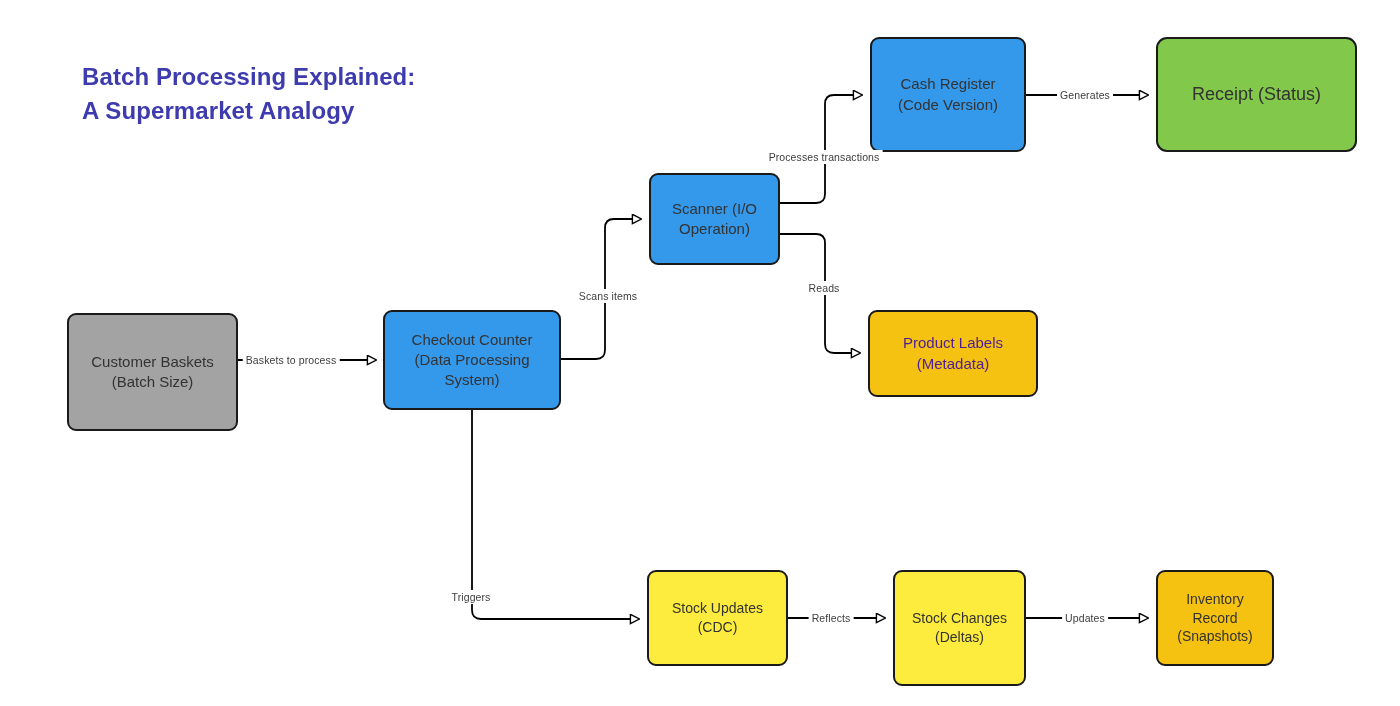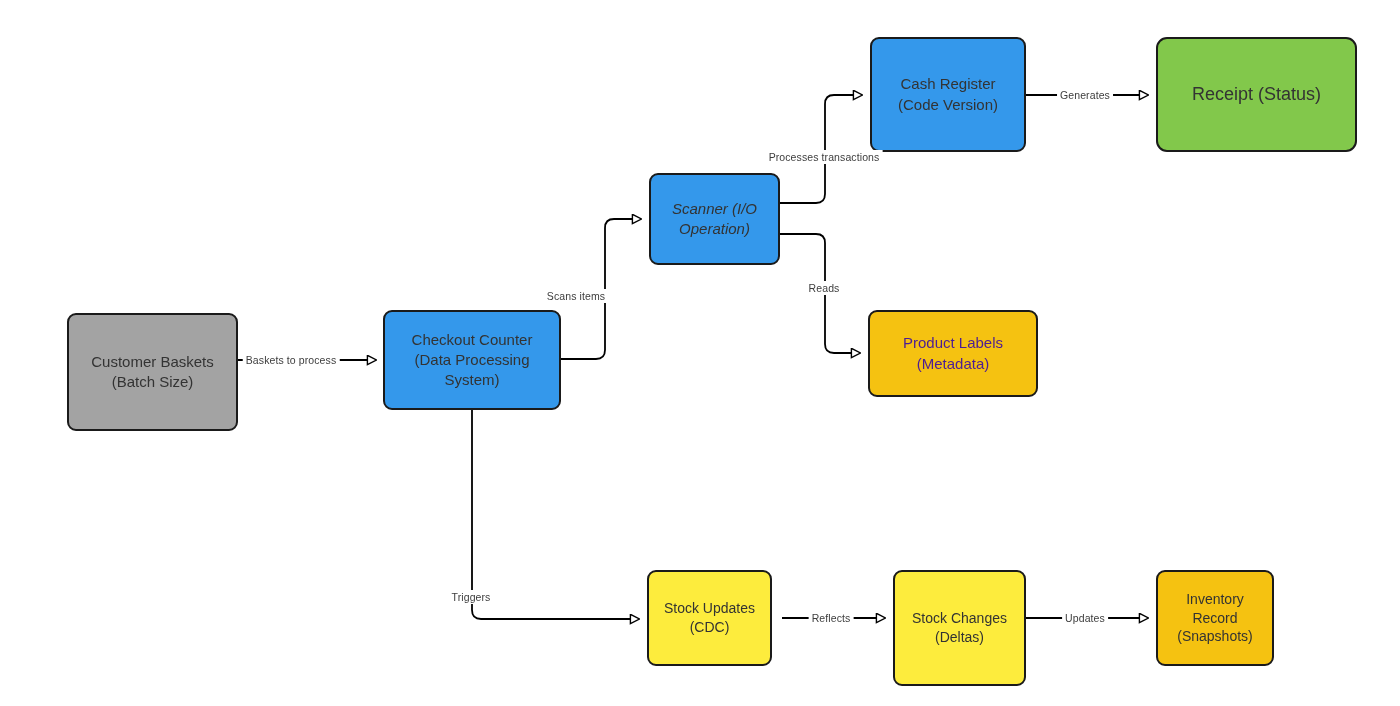--- a/index.html
+++ b/index.html
@@ -65,20 +65,22 @@
     white-space: nowrap;
     transform: translate(-50%, -50%);
     letter-spacing: 0.1px;
   }
 </style>
 </head>
 <body>
 
 <div id="canvas">
 
+  <div class="title"><span>Batch Processing Explained:</span>
+<span>A Supermarket Analogy</span></div>
 
   <svg id="edge-layer" viewBox="0 0 1400 706">
     <defs>
       <marker id="arrowhead" markerWidth="11" markerHeight="11" refX="9.6" refY="5.5" orient="auto" markerUnits="userSpaceOnUse">
         <path d="M 1 0.8 L 10 5.5 L 1 10.2 Z" fill="#ffffff" stroke="#000000" stroke-width="1.4" stroke-linejoin="miter"></path>
       </marker>
     </defs>
     <g id="edge-paths">
         <path d="M 214 360 L 376 360" fill="none" stroke="#000000" stroke-width="1.8" stroke-linecap="butt" marker-end="url(#arrowhead)"></path>
         <path d="M 561 359 L 596 359 Q 605 359 605 350 L 605 228 Q 605 219 614 219 L 641 219" fill="none" stroke="#000000" stroke-width="1.8" stroke-linecap="butt" marker-end="url(#arrowhead)"></path>
@@ -90,38 +92,38 @@
         <path d="M 1026 618 L 1148 618" fill="none" stroke="#000000" stroke-width="1.8" stroke-linecap="butt" marker-end="url(#arrowhead)"></path>
       </g>
   </svg>
 
   <div id="nodes-container">
       <div class="node" style="left: 43px; top: 313px; width: 171px; height: 118px; background: #a3a3a3; font-size: 15px; border-color: rgb(26, 26, 26); color: rgb(51, 51, 51); margin-left: 24px;"><span class="node-label">Customer Baskets
 (Batch Size)</span></div>
       <div class="node" style="left: 383px; top: 310px; width: 178px; height: 100px; background: rgb(52, 152, 235); font-size: 15px; border-color: rgb(26, 26, 26); color: rgb(51, 51, 51);"><span class="node-label">Checkout Counter
 (Data Processing
 System)</span></div>
-      <div class="node" style="left: 649px; top: 173px; width: 131px; height: 92px; background: rgb(52, 152, 235); font-size: 15px; border-color: rgb(26, 26, 26); color: rgb(51, 51, 51); font-style: italic;"><span class="node-label">Scanner (I/O
+      <div class="node" style="left: 649px; top: 173px; width: 131px; height: 92px; background: rgb(52, 152, 235); font-size: 15px; border-color: rgb(26, 26, 26); color: rgb(51, 51, 51);"><span class="node-label">Scanner (I/O
 Operation)</span></div>
       <div class="node" style="left: 870px; top: 37px; width: 156px; height: 115px; background: rgb(52, 152, 235); font-size: 15px; border-color: rgb(26, 26, 26); color: rgb(51, 51, 51); justify-content: center;"><span class="node-label">Cash Register
 (Code Version)</span></div>
       <div class="node" style="left: 1156px; top: 37px; width: 201px; height: 115px; background: rgb(130, 200, 75); font-size: 18px; border-color: rgb(26, 26, 26); color: rgb(51, 51, 51); border-radius: 11px;"><span class="node-label">Receipt (Status)</span></div>
       <div class="node" style="left: 868px; top: 310px; width: 170px; height: 87px; background: rgb(245, 194, 17); font-size: 15px; border-color: rgb(26, 26, 26); color: #4c1d95;"><span class="node-label">Product Labels
 (Metadata)</span></div>
-      <div class="node" style="left: 647px; top: 570px; width: 125px; height: 96px; background: rgb(253, 236, 61); font-size: 14px; border-color: rgb(26, 26, 26); color: rgb(51, 51, 51);"><span class="node-label">Stock Updates
+      <div class="node" style="left: 647px; top: 570px; width: 141px; height: 96px; background: rgb(253, 236, 61); font-size: 14px; border-color: rgb(26, 26, 26); color: rgb(51, 51, 51);"><span class="node-label">Stock Updates
 (CDC)</span></div>
       <div class="node" style="left: 893px; top: 570px; width: 133px; height: 116px; background: rgb(253, 236, 61); font-size: 14px; border-color: rgb(26, 26, 26); color: rgb(51, 51, 51);"><span class="node-label">Stock Changes
 (Deltas)</span></div>
       <div class="node" style="left: 1156px; top: 570px; width: 118px; height: 96px; background: rgb(245, 194, 17); font-size: 14px; border-color: rgb(26, 26, 26); color: rgb(51, 51, 51);"><span class="node-label">Inventory
 Record
 (Snapshots)</span></div>
     </div>
   <div id="edge-labels-container">
       <div class="edge-label" style="left: 291px; top: 360px;">Baskets to process</div>
-      <div class="edge-label" style="left: 576px; top: 296px;">Scans items</div>
+      <div class="edge-label" style="left: 608px; top: 296px;">Scans items</div>
       <div class="edge-label" style="left: 824px; top: 157px;">Processes transactions</div>
       <div class="edge-label" style="left: 824px; top: 288px;">Reads</div>
       <div class="edge-label" style="left: 1085px; top: 95px;">Generates</div>
       <div class="edge-label" style="left: 471px; top: 597px;">Triggers</div>
       <div class="edge-label" style="left: 831px; top: 618px;">Reflects</div>
       <div class="edge-label" style="left: 1085px; top: 618px;">Updates</div>
     </div>
 
 </div>
 

